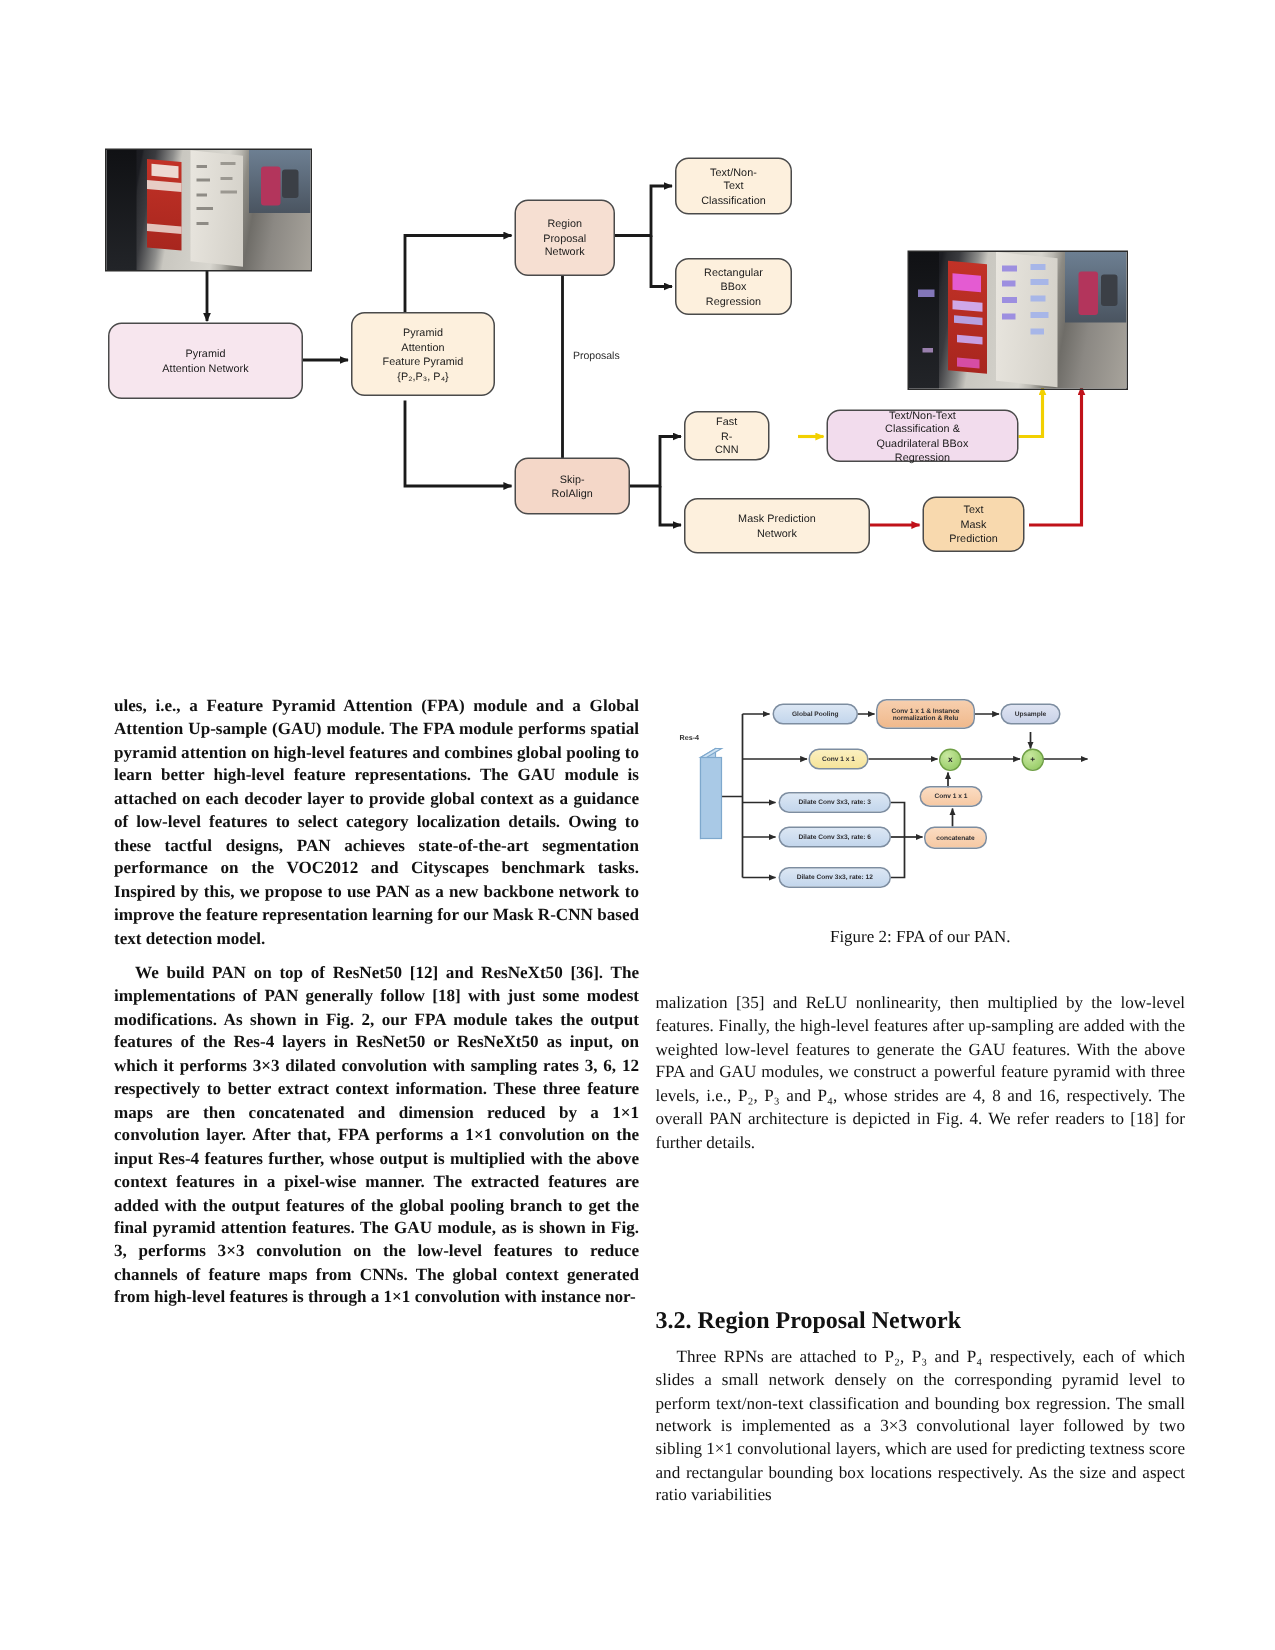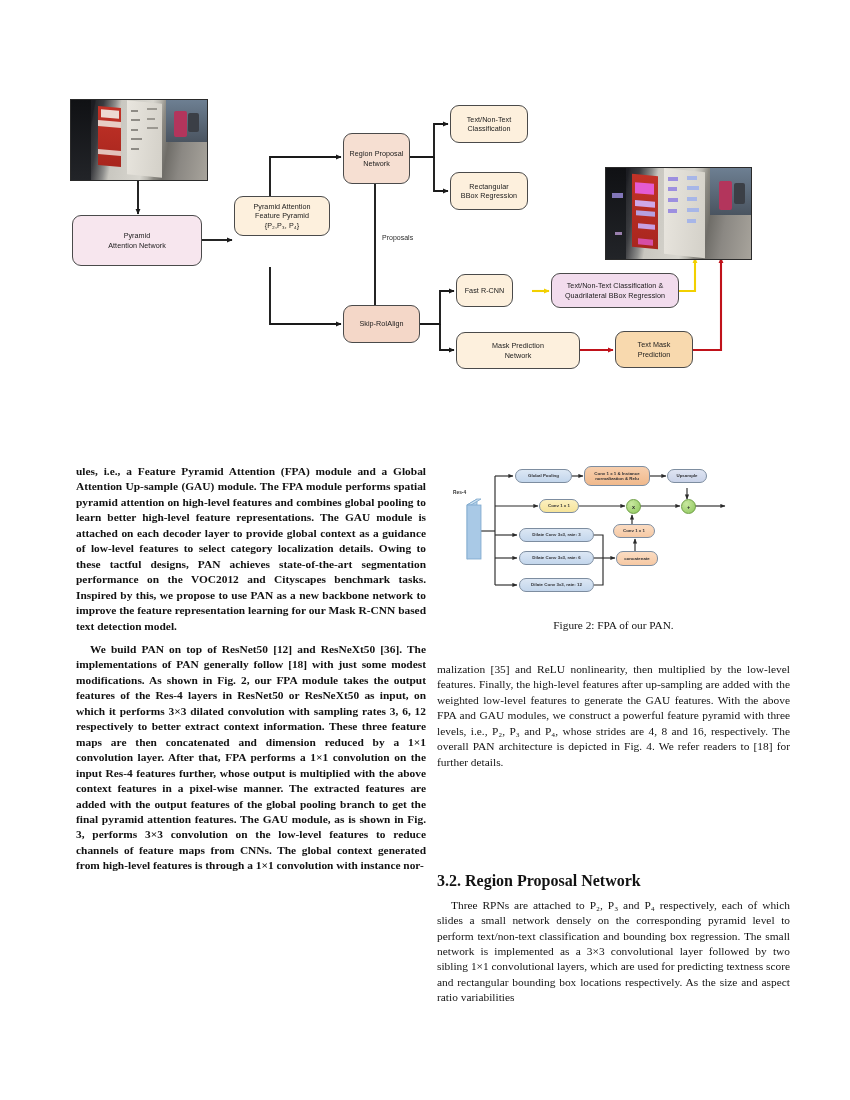--- a/index.html
+++ b/index.html
@@ -50,21 +50,21 @@
     border-radius: 9px;
     display: flex;
     align-items: center;
     justify-content: center;
     text-align: center;
     font-family: "Liberation Sans", "DejaVu Sans", sans-serif;
     font-size: 7.2px;
     line-height: 1.32;
     color: #1a1a1a;
     letter-spacing: .05px;
-    padding: 1px 3px;
+    padding: 1px 19px;
   }
   .fbox span { display:block; }
   .pinkish { background: #f7e6ee; }
   .cream   { background: #fdf0dd; }
   .peach   { background: #f6dfd2; }
   .salmon  { background: #f4d7c8; }
   .lilac   { background: #f2dced; }
   .orange  { background: #f8d9ae; }
 
   .flabel {
@@ -278,21 +278,21 @@
                     background:linear-gradient(#101114,#222428);"></div>
         <div style="position:absolute;left:4%;top:28%;width:8%;height:5%;background:#9d8fe0;opacity:.8;"></div>
         <div style="position:absolute;left:6%;top:70%;width:5%;height:4%;background:#cfa8e8;opacity:.7;"></div>
       </div>
     </div>
 
     <div class="fbox pinkish" style="left:10px; top:123px; width:130px; height:51px;">
       <span>Pyramid<br>Attention Network</span>
     </div>
 
-    <div class="fbox cream" style="left:172px; top:104px; width:96px; height:40px;">
+    <div class="fbox cream" style="left:172px; top:116px; width:96px; height:56px;">
       <span>Pyramid Attention<br>Feature Pyramid<br>{P₂,P₃, P₄}</span>
     </div>
 
     <div class="fbox peach" style="left:281px; top:41px; width:67px; height:51px;">
       <span>Region Proposal<br>Network</span>
     </div>
 
     <div class="fbox cream" style="left:388px; top:13px; width:78px; height:38px;">
       <span>Text/Non-Text<br>Classification</span>
     </div>
@@ -310,21 +310,21 @@
     </div>
 
     <div class="fbox lilac" style="left:489px; top:181px; width:128px; height:35px;">
       <span>Text/Non-Text Classification &amp;<br>Quadrilateral BBox Regression</span>
     </div>
 
     <div class="fbox cream" style="left:394px; top:240px; width:124px; height:37px;">
       <span>Mask Prediction<br>Network</span>
     </div>
 
-    <div class="fbox orange" style="left:553px; top:239px; width:78px; height:37px;">
+    <div class="fbox orange" style="left:553px; top:239px; width:68px; height:37px;">
       <span>Text Mask<br>Prediction</span>
     </div>
 
     <div class="flabel" style="left:320px; top:142px;">
       <span>Proposals</span>
     </div>
   </div>
 
 
   <div class="col" id="col-left">

